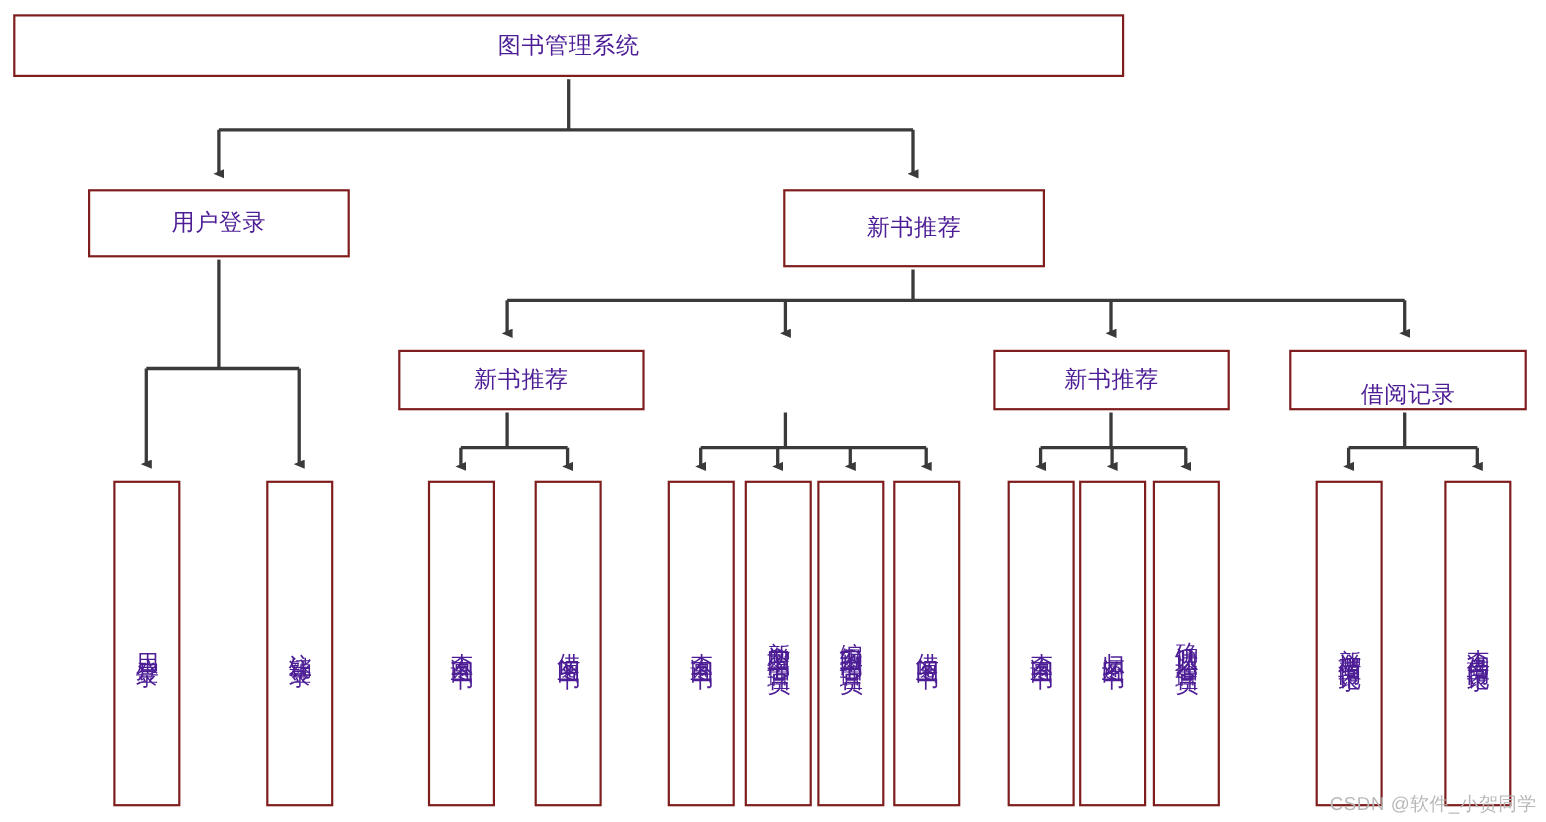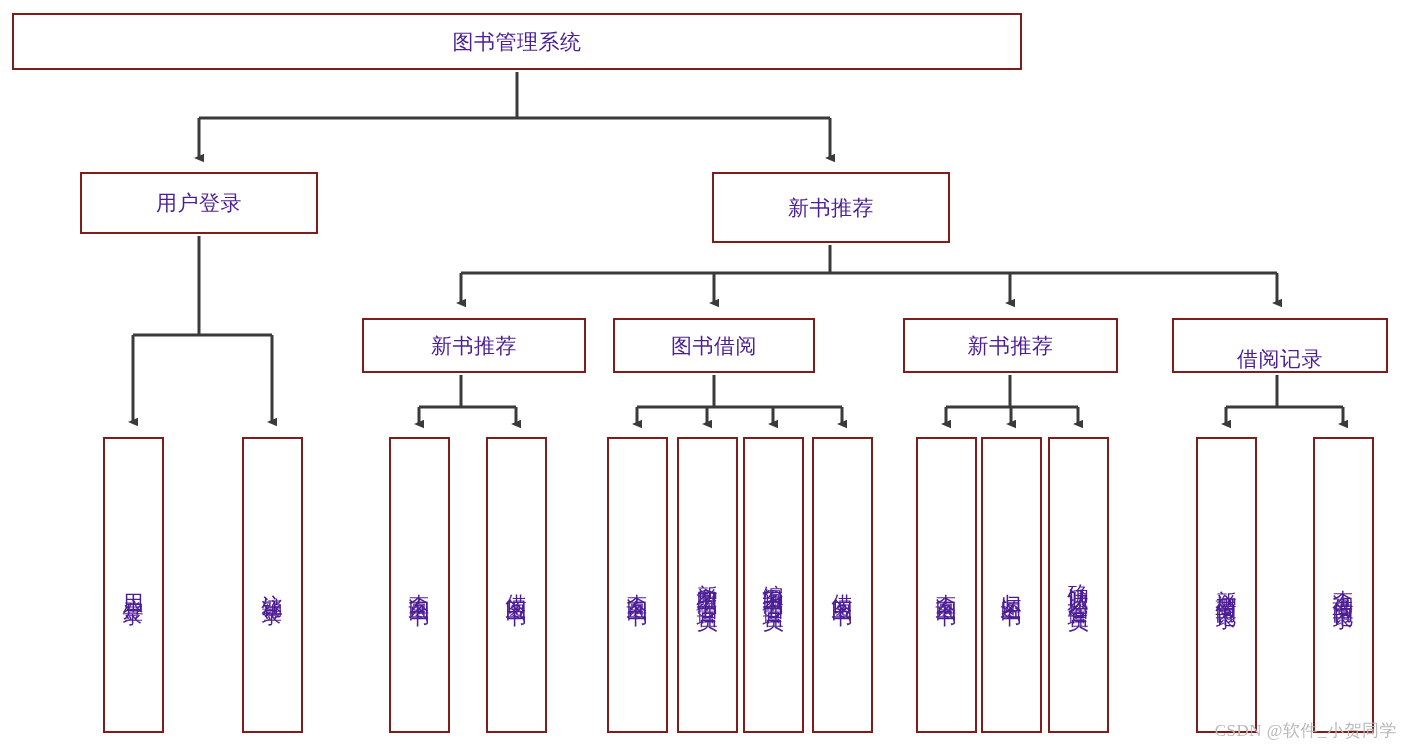--- a/index.html
+++ b/index.html
@@ -63,21 +63,20 @@
     max-height: 282px;
   }
   #watermark {
     position: absolute;
     right: 8px;
     bottom: 5px;
     font-size: 17px;
     color: #b9b9b9;
     white-space: nowrap;
     letter-spacing: 0.5px;
-    font-family: Liberation Serif, serif;
   }
 </style>
 </head>
 <body>
 
 <div id="canvas">
 
   <svg id="edges" viewBox="0 0 1405 747">
     <defs>
       <marker id="arrow" markerWidth="10" markerHeight="10" refX="4.2" refY="5" orient="auto" markerUnits="userSpaceOnUse">
@@ -140,23 +139,20 @@
   </div>
 
   <div class="node h-node" style="left:712px; top:172px; width:238px; height:71px;">
     <span class="label">新书推荐</span>
   </div>
 
   <div class="node h-node" style="left:362px; top:318px; width:224px; height:55px;">
     <span class="label">新书推荐</span>
   </div>
 
-  <div class="node h-node" style="left:613px; top:318px; width:202px; height:55px;">
-    <span class="label">图书借阅</span>
-  </div>
 
   <div class="node h-node" style="left:903px; top:318px; width:215px; height:55px;">
     <span class="label">新书推荐</span>
   </div>
 
   <div class="node h-node" style="left:1172px; top:318px; width:216px; height:55px;align-items:flex-end;">
     <span class="label">借阅记录</span>
   </div>
 
   <div class="node v-node" style="left:103px; top:437px; width:61px; height:296px;">

